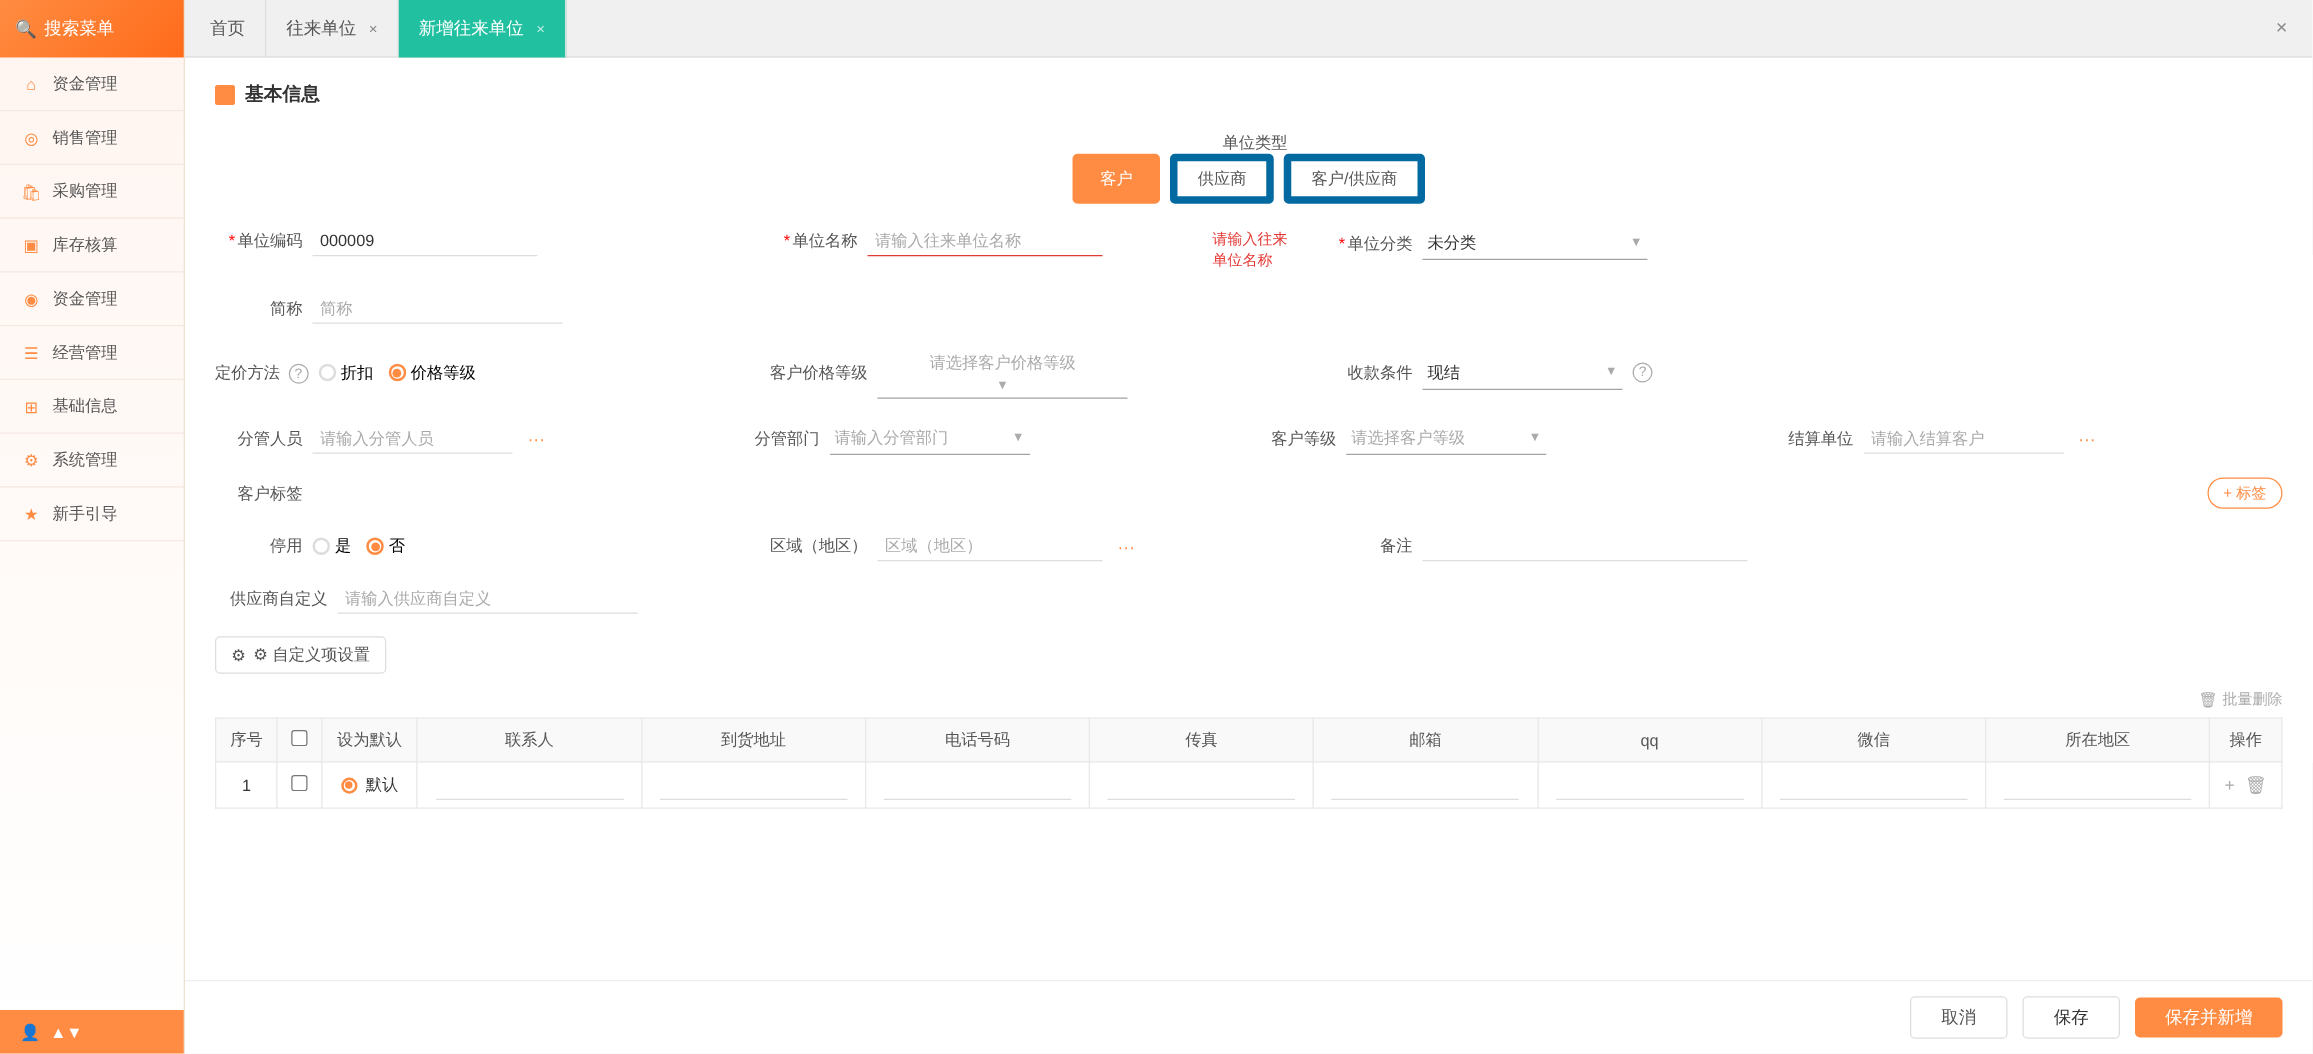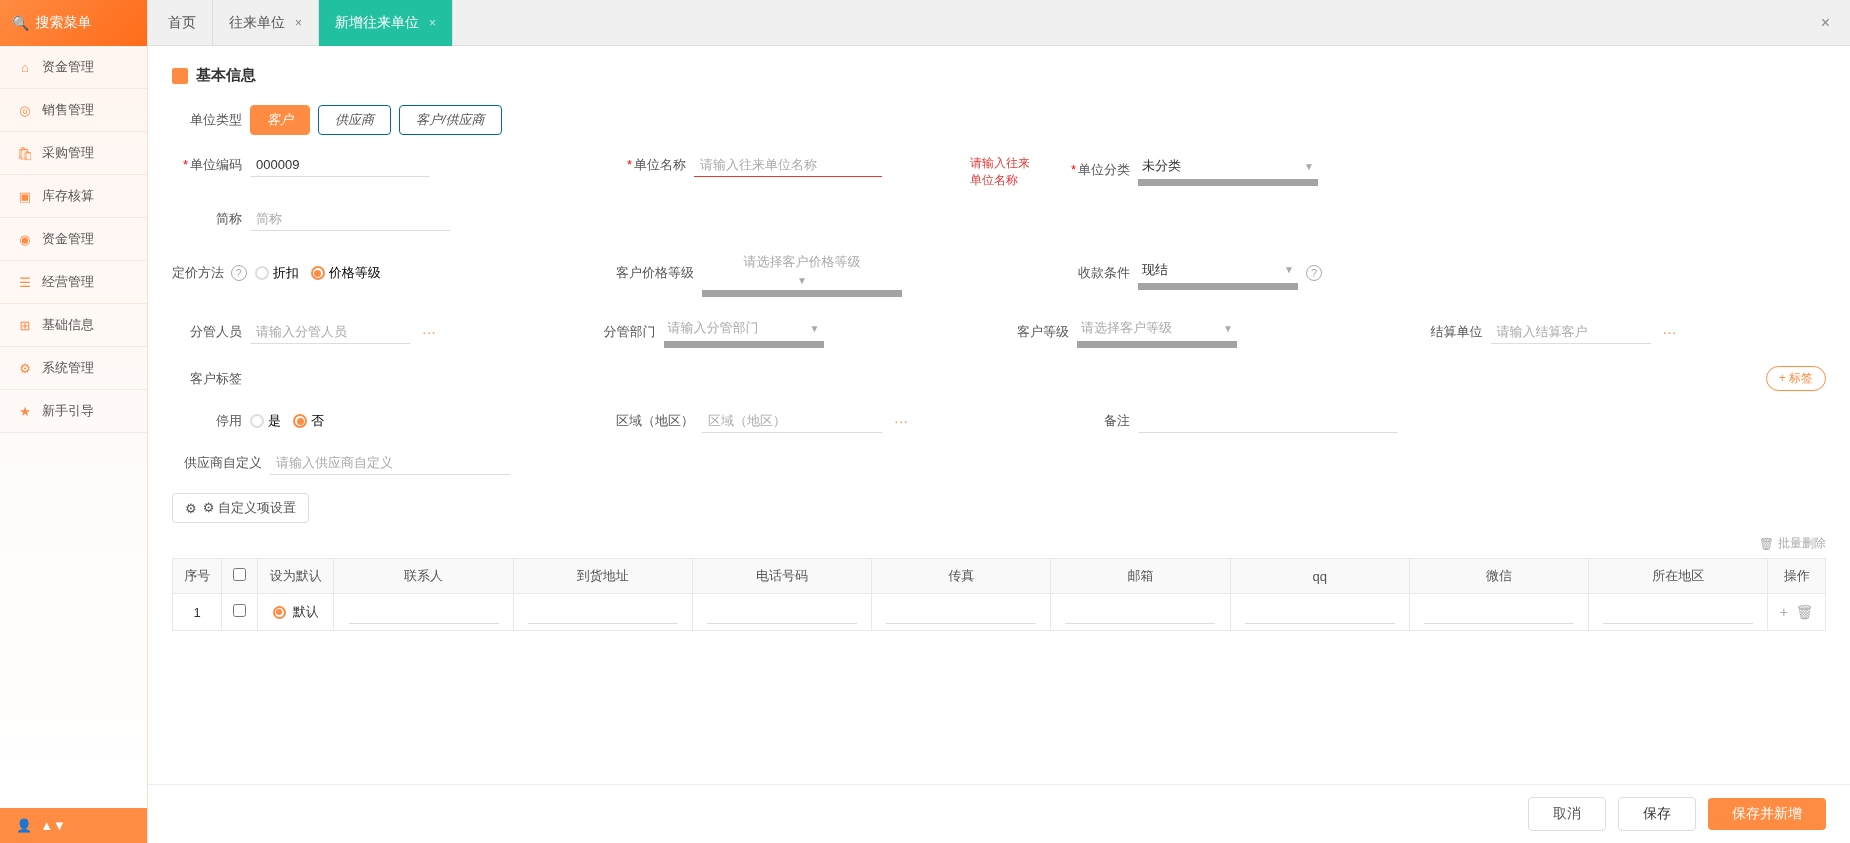--- a/index.html
+++ b/index.html
@@ -157,42 +157,41 @@
       flex: 1;
       color: #333;
     }
     .form-input.error { border-bottom-color: #e53935; }
     .form-input::placeholder { color: #aaa; }
     .error-msg { color: #e53935; font-size: 12px; margin-top: 2px; margin-left: 2px; }
 
     .form-select-wrapper {
       display: flex;
       align-items: center;
-      border-bottom: 7px solid #a3a3a3;
+      border-bottom: 1px solid #a3a3a3;
       padding: 4px 4px;
       min-width: 150px;
       flex: 1;
       cursor: pointer;
       gap: 4px;
     }
     .form-select-text { flex: 1; color: #aaa; font-size: 13px; }
     .form-select-text.has-value { color: #333; }
     .dropdown-arrow { color: #aaa; font-size: 10px; }
 
     
     .type-btn-group { display: flex; gap: 8px; }
     .type-btn {
       padding: 5px 16px;
       border-radius: 4px;
-      border: 1px solid #0369a1;
+      border: 6px solid #0369a1;
       cursor: pointer;
       font-size: 13px;
       background: white;
       color: #555;
-      font-style: italic;
     }
     .type-btn.active {
       background: #ff8c42;
       color: white;
       border-color: #ff8c42;
     }
 
     
     .radio-group { display: flex; align-items: center; gap: 12px; }
     .radio-item { display: flex; align-items: center; gap: 4px; cursor: pointer; }
@@ -398,21 +397,21 @@
     <div class="tab-bar-close">×</div>
   </div>
 
   <div class="content">
 
     <div class="section-header">
       <span class="section-icon"></span>
       <span>基本信息</span>
     </div>
 
-    <div class="form-row" style="align-items:center; margin-bottom:18px;">
+    <div class="form-row" style="align-items:center; margin-bottom:18px;flex-direction:column;">
       <span class="form-label" style="min-width:70px; text-align:right; margin-right:8px;">单位类型</span>
       <div class="type-btn-group">
         <button class="type-btn active">客户</button>
         <button class="type-btn">供应商</button>
         <button class="type-btn">客户/供应商</button>
       </div>
     </div>
 
     <div class="form-row">
       <div class="form-field">

